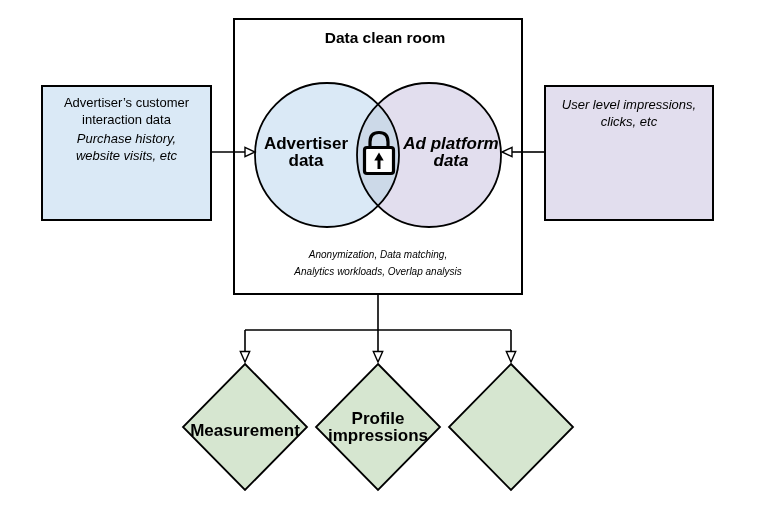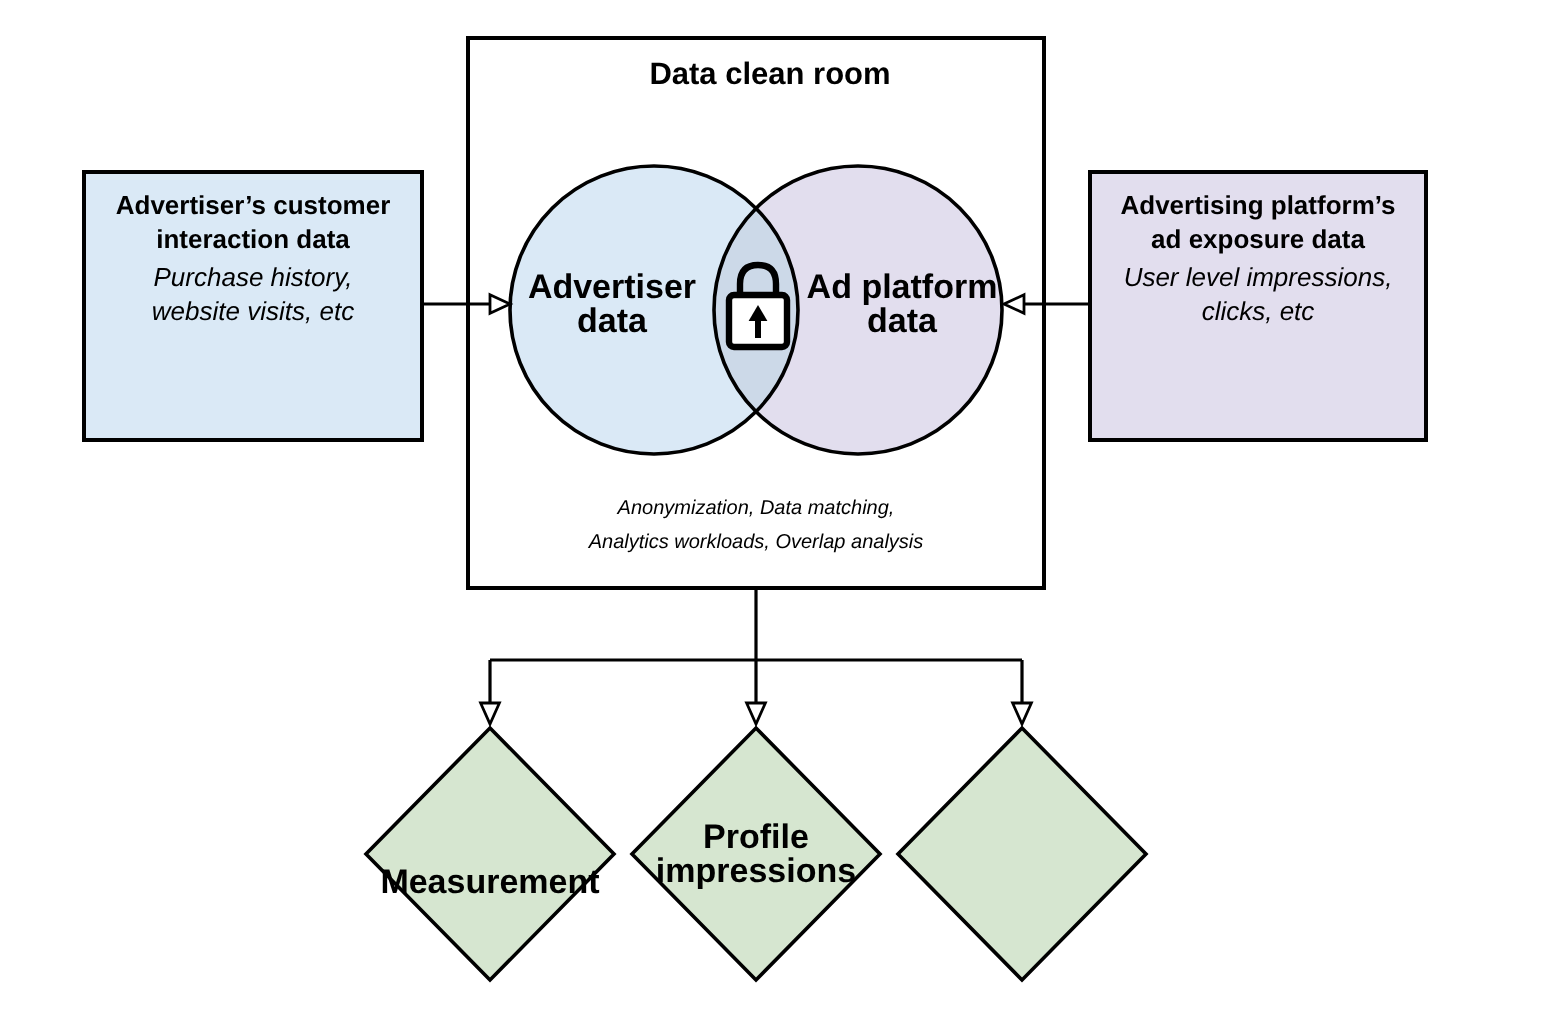--- a/index.html
+++ b/index.html
@@ -16,21 +16,21 @@
   .pre { white-space: pre-line; }
   .box {
     position: absolute;
     border: 2px solid #000;
     text-align: center;
   }
   .side-box { width: 171px; height: 136px; top: 85px; padding-top: 7px; }
   .left-box  { left: 41px;  background: #dae9f6; }
   .right-box { left: 544px; width: 170px; background: #e2deee; }
   .box-title {
-    font-weight: bold;
+    font-weight: normal;
     font-size: 13px;
     line-height: 17px;
   }
   .box-sub {
     font-style: italic;
     font-size: 13px;
     line-height: 17px;
     margin-top: 2px;
   }
   .center-box {
@@ -74,22 +74,20 @@
 <div class="canvas">
 
   <div class="box side-box left-box">
     <div class="box-title pre">Advertiser’s customer
 interaction data</div>
     <div class="box-sub pre">Purchase history,
 website visits, etc</div>
   </div>
 
   <div class="box side-box right-box">
-    <div class="box-title pre">Advertising platform’s
-ad exposure data</div>
     <div class="box-sub pre">User level impressions,
 clicks, etc</div>
   </div>
 
   <div class="box center-box">
     <div class="room-title">Data clean room</div>
     <div class="operations pre">Anonymization, Data matching,
 Analytics workloads, Overlap analysis</div>
   </div>
 
@@ -124,20 +122,20 @@
     <polygon points="373.3,351.5 382.7,351.5 378,362" fill="#ffffff" stroke="#000" stroke-width="1.4"></polygon>
     <polygon points="506.3,351.5 515.7,351.5 511,362" fill="#ffffff" stroke="#000" stroke-width="1.4"></polygon>
 
     <polygon points="245,364 307,427 245,490 183,427" fill="#d6e6d0" stroke="#000" stroke-width="1.8"></polygon>
     <polygon points="378,364 440,427 378,490 316,427" fill="#d6e6d0" stroke="#000" stroke-width="1.8"></polygon>
     <polygon points="511,364 573,427 511,490 449,427" fill="#d6e6d0" stroke="#000" stroke-width="1.8"></polygon>
   </svg>
 
   <div class="float-label" style="left:306px; top:152px;">Advertiser
 data</div>
-  <div class="float-label" style="left:451px; top:152px;">Ad platform
+  <div class="float-label" style="left:451px; top:152px;font-style:italic;">Ad platform
 data</div>
 
-  <div class="float-label" style="left:245px; top:441px;">Measurement</div>
+  <div class="float-label" style="left:245px; top:430px;">Measurement</div>
   <div class="float-label" style="left:378px; top:427px;">Profile
 impressions</div>
 
 </div>
 
 </body></html>

